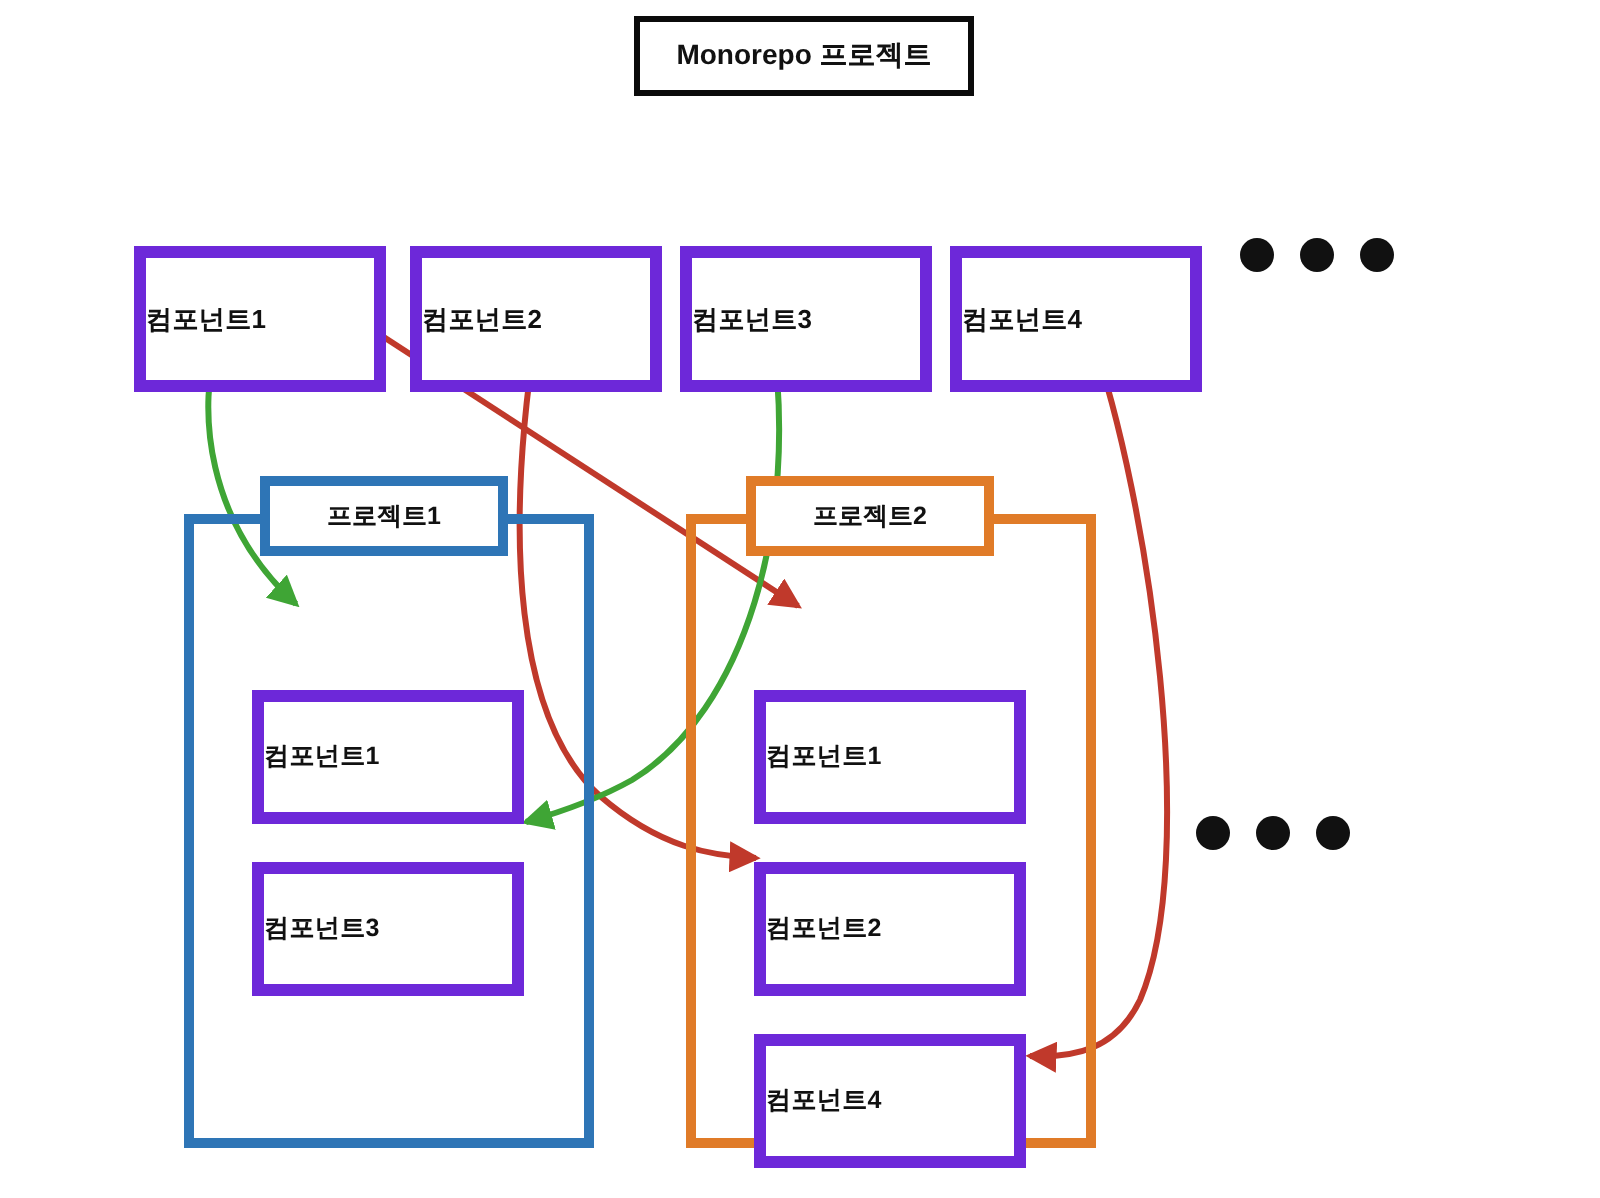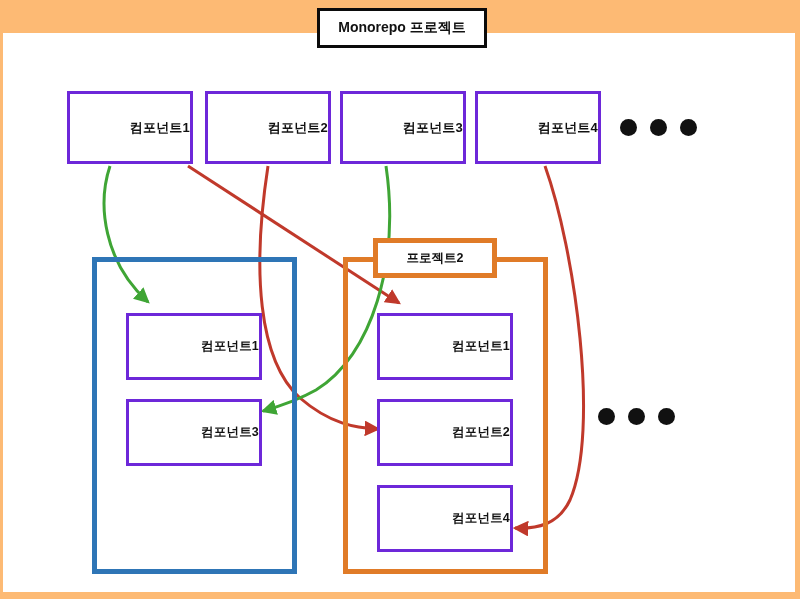--- a/index.html
+++ b/index.html
@@ -10,21 +10,21 @@
   body {
     width: 800px;
     height: 599px;
     overflow: hidden;
     font-family: "Liberation Sans", "DejaVu Sans", sans-serif;
   }
   #stage {
     position: relative;
     width: 800px;
     height: 599px;
-    background: #fdba74;
+    background: #ffffff;
   }
   
   #canvas {
     position: absolute;
     left: 3px;
     top: 33px;
     width: 792px;
     height: 559px;
     background: #ffffff;
   }
@@ -35,30 +35,31 @@
     top: 0;
     width: 800px;
     height: 599px;
     pointer-events: none;
   }
 
   
   .box {
     position: absolute;
     background: #ffffff;
-    border: 3px solid #6d28d9;
-    box-sizing: border-box;
-    display: flex;
-    align-items: center;
-    justify-content: flex-end;
+    border: 6px solid #6d28d9;
+    box-sizing: border-box;
+    display: flex;
+    align-items: center;
+    justify-content: flex-start;
     color: #111111;
     font-size: 13px;
     font-weight: 600;
     letter-spacing: .2px;
     white-space: nowrap;
+    margin-top: 32px;
   }
 
   
   #title-box {
     position: absolute;
     left: 317px;
     top: 8px;
     width: 170px;
     height: 40px;
     background: #ffffff;
@@ -181,20 +182,23 @@
   </div>
 
   <div class="dots" style="left:620px; top:119px;">
     <i></i>
       <i></i>
       <i></i>
   </div>
 
   <div id="project-1-container" class="project" style="left:92px; top:257px; width:205px; height:317px;"></div>
 
+  <div id="project-1-label" class="project-label" style="left:130px; top:238px; width:124px; height:40px;">
+    <span>프로젝트1</span>
+  </div>
 
   <div class="box inner-comp" style="left:126px; top:313px;">
     <span>컴포넌트1</span>
   </div>
 
   <div class="box inner-comp" style="left:126px; top:399px;">
     <span>컴포넌트3</span>
   </div>
 
   <div id="project-2-container" class="project" style="left:343px; top:257px; width:205px; height:317px;"></div>

